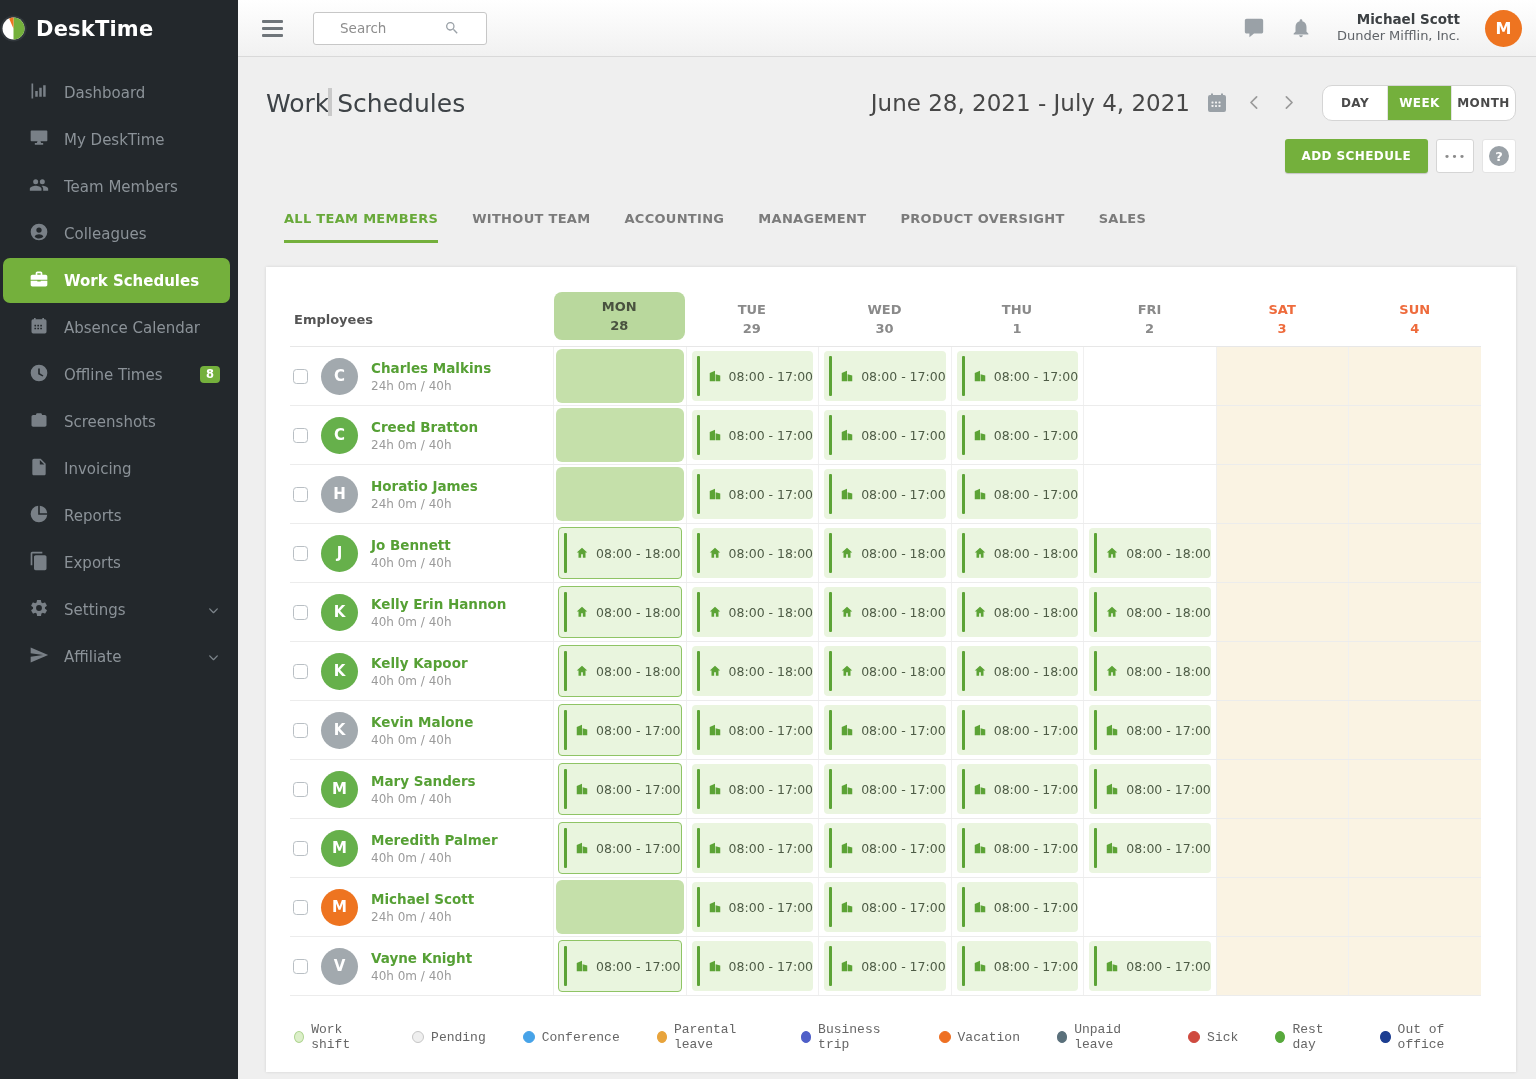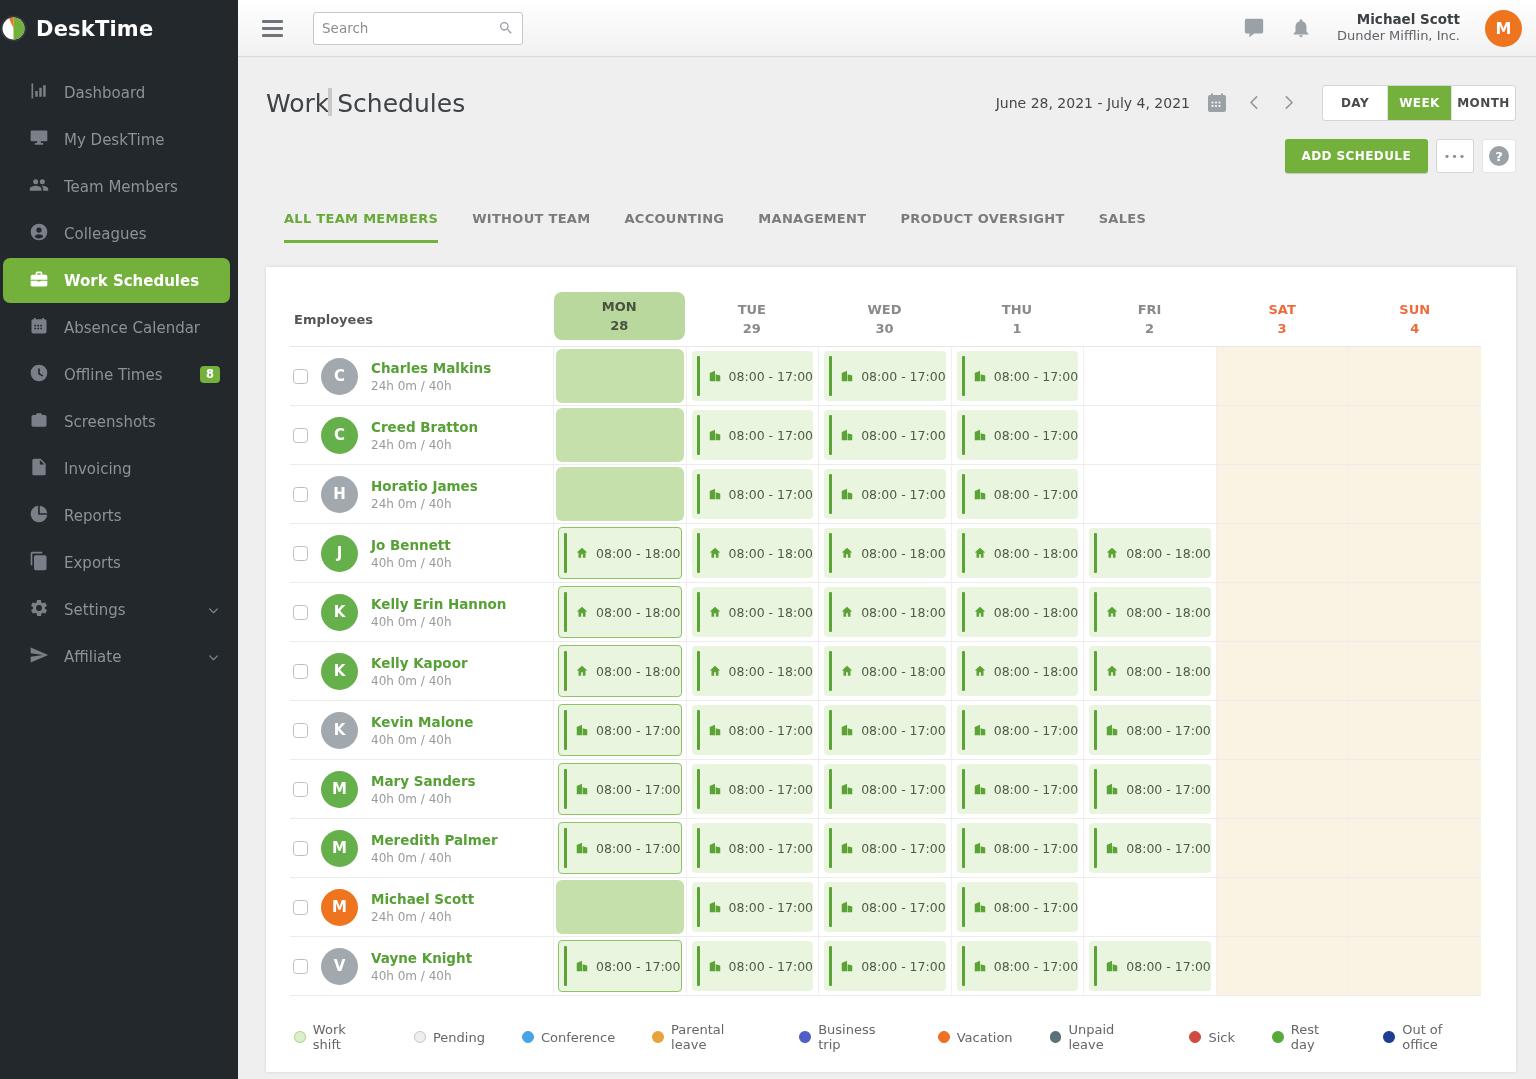--- a/index.html
+++ b/index.html
@@ -23,49 +23,49 @@
            border-radius:4px; padding:3px 6px; line-height:1; }
   .chev { margin-left:auto; width:13px; height:13px; color:#7d858b; }
   .chev svg { width:13px; height:13px; }
 
   
   .rightcol { flex:1; display:flex; flex-direction:column; min-width:0; }
   .topbar { height:57px; background:linear-gradient(#ffffff,#f1f1f1); border-bottom:1px solid #d9d9d9;
             display:flex; align-items:center; padding:0 14px 0 24px; }
   .hamburger { display:flex; flex-direction:column; gap:4px; cursor:pointer; margin-right:30px; }
   .hamburger span { width:21px; height:3px; background:#6f757a; border-radius:1px; }
-  .searchbox { width:210px; height:33px; border:1px solid #c7c7c7; border-radius:3px; background:#fff;
-               display:flex; align-items:center; padding:0 8px; gap:8px; }
+  .searchbox { width:174px; height:33px; border:1px solid #c7c7c7; border-radius:3px; background:#fff;
+               display:flex; align-items:center; padding:0 26px; gap:8px; }
   .searchbox input { border:none; outline:none; flex:1; font-size:13.5px; color:#444; background:transparent;
                      font-family:inherit; min-width:0; }
   .searchbox input::placeholder { color:#8d8d8d; }
   .searchbox svg { width:16px; height:16px; fill:#9aa1a7; flex:none; }
   .top-right { margin-left:auto; display:flex; align-items:center; gap:25px; }
   .icon-btn { cursor:pointer; display:flex; }
   .icon-btn svg { width:22px; height:22px; fill:#9aa1a7; }
   .user-block { text-align:right; line-height:1.3; cursor:pointer; }
   .user-name { font-size:13.5px; font-weight:bold; color:#3c4043; }
   .user-company { font-size:13px; color:#5f6368; }
   .avatar-top { width:37px; height:37px; border-radius:50%; background:#ee7420; color:#fff; display:flex;
                 align-items:center; justify-content:center; font-weight:bold; font-size:16px; cursor:pointer; }
 
   
   .content { flex:1; padding:28px 20px 0 28px; overflow:hidden; }
   .page-head { display:flex; align-items:flex-start; }
   .page-title { position:relative; font-size:25px; font-weight:500; color:#3e4347; padding-top:4px; }
   .caret { position:absolute; left:62px; top:3px; width:4px; height:28px; background:#c9c9c9; }
   .head-right { margin-left:auto; display:flex; flex-direction:column; align-items:flex-end; gap:18px; }
   .head-row1, .head-row2 { display:flex; align-items:center; }
-  .date-range { font-size:14px; color:#474747; margin-right:15px; }
+  .date-range { font-size:23px; color:#474747; margin-right:15px; }
   .cal-btn { display:flex; cursor:pointer; margin-right:17px; }
   .cal-btn svg { width:24px; height:24px; fill:#9aa1a7; }
   .nav-chev { width:18px; height:18px; color:#9a9a9a; cursor:pointer; display:flex; }
   .nav-chev svg { width:17px; height:17px; }
   .nav-chev + .nav-chev { margin-left:16px; }
-  .views { display:flex; border:1px solid #d5d5d5; border-radius:3px; overflow:hidden; background:#fff; margin-left:24px; }
+  .views { display:flex; border:1px solid #d5d5d5; border-radius:10px; overflow:hidden; background:#fff; margin-left:24px; }
   .seg { width:64px; height:34px; display:flex; align-items:center; justify-content:center; font-size:12px;
          font-weight:bold; color:#4a4a4a; letter-spacing:.4px; border-left:1px solid #e3e3e3; cursor:pointer; }
   .seg:first-child { border-left:none; }
   .seg.active { background:#74b03c; color:#fff; }
   .head-row2 { gap:8px; }
   .btn-add { height:34px; padding:0 17px; background:#74b03c; color:#fff; font-weight:bold; font-size:12px;
              letter-spacing:.4px; border:none; border-radius:3px; cursor:pointer; font-family:inherit;
              box-shadow:0 1px 1px rgba(0,0,0,.18); }
   .btn-more { width:38px; height:34px; background:#fff; border:1px solid #d5d5d5; border-radius:3px;
               color:#8b8b8b; font-size:11px; letter-spacing:1px; display:flex; align-items:center;
@@ -104,21 +104,21 @@
   .dcell.wk { background:#faf3e3; }
   .block { position:absolute; left:2px; right:2px; top:2px; bottom:2px; background:#c5e0aa; border-radius:6px; }
   .chip { position:absolute; left:5px; right:5px; top:4px; bottom:4px; background:#eaf5df; border-radius:4px;
           display:flex; align-items:center; gap:7px; padding-left:16px; font-size:12.5px; color:#4e5c46; }
   .chip.bordered { border:1px solid #8fc465; left:4px; right:4px; top:3px; bottom:3px; background:#e9f5de; }
   .chip::before { content:''; position:absolute; left:5px; top:5px; bottom:5px; width:3px;
                   background:#5ca336; border-radius:1px; }
   .chip svg { width:14px; height:14px; fill:#5ca336; flex:none; }
 
   
-  .legend { display:flex; align-items:center; gap:37px; margin-top:26px; padding-left:4px; }
+  .legend { display:flex; align-items:center; gap:37px; margin-top:26px; padding-left:4px;font-family:Liberation Mono, monospace; }
   .lg { display:flex; align-items:center; gap:7px; font-size:13px; color:#666; }
   .dot { width:12px; height:12px; border-radius:50%; }
 </style>
 </head>
 <body>
 
 <div class="app">
 
   <aside class="sidebar">
     <div class="logo">

